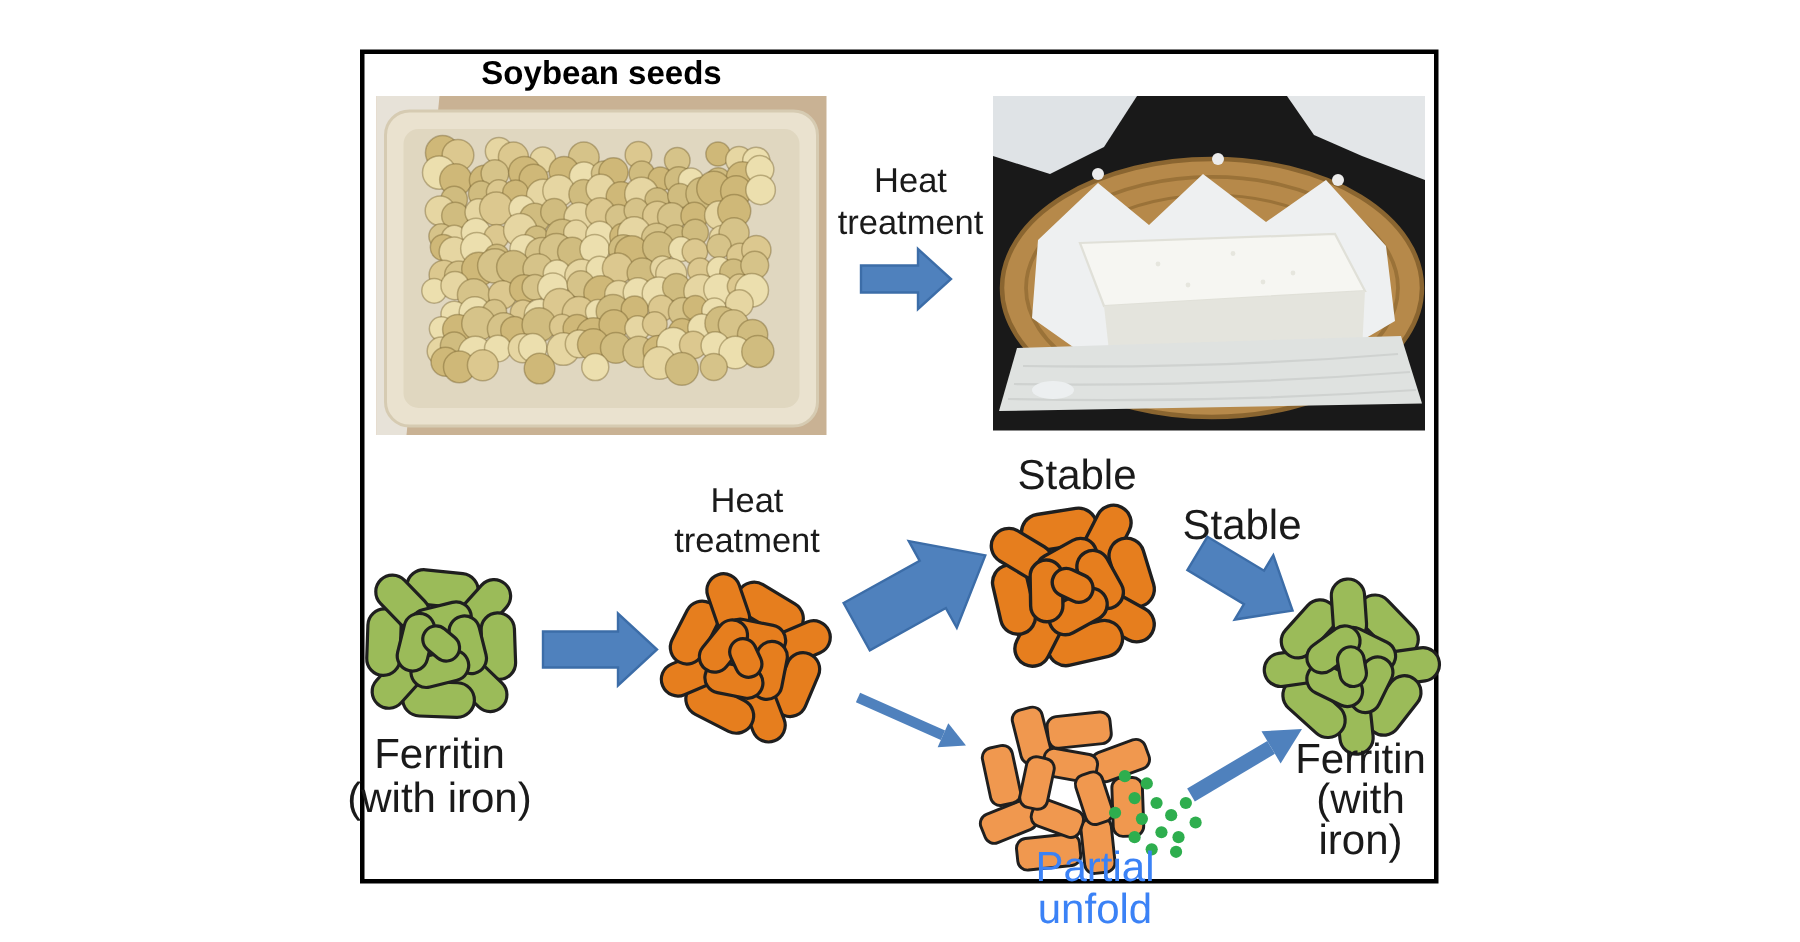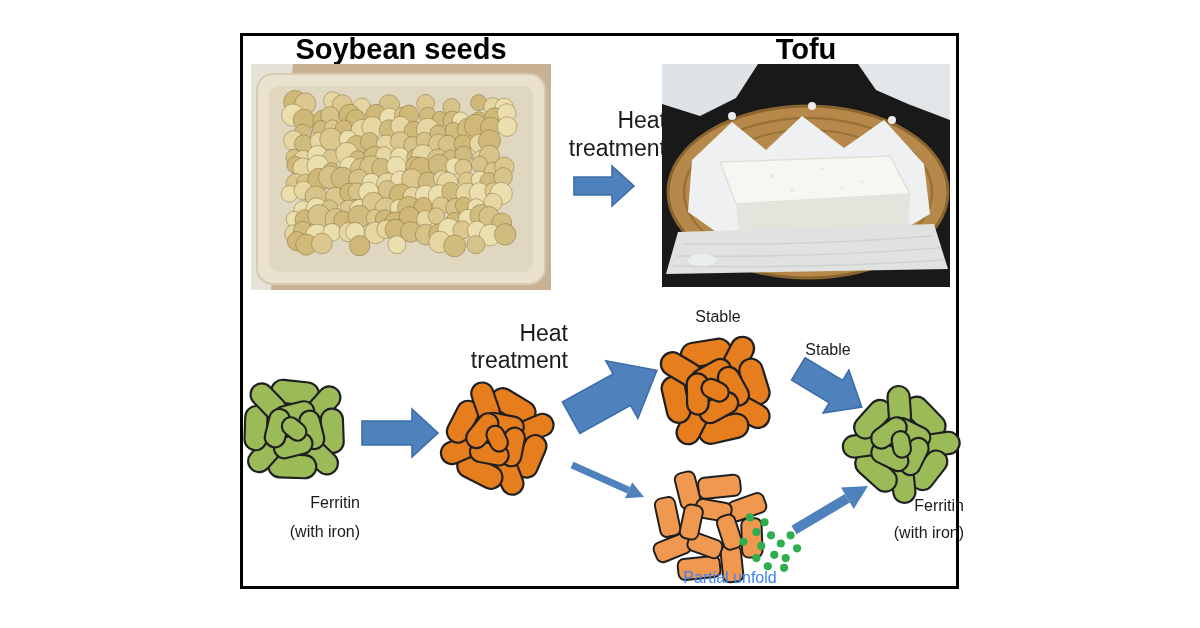--- a/index.html
+++ b/index.html
@@ -1,36 +1,35 @@
 <!DOCTYPE html>
 <html><head>
 <meta charset="utf-8">
 <style>
   html,body{margin:0;padding:0;background:#fff;}
   .canvas{position:relative;width:1200px;height:628px;background:#fff;overflow:hidden;
           font-family:"Liberation Sans",sans-serif;color:#1a1a1a;}
   .abs{position:absolute;}
   .frame{position:absolute;left:240px;top:33px;width:719px;height:556px;
          border:3px solid #000;box-sizing:border-box;background:#fff;}
-  .title{position:absolute;font-weight:bold;font-size:29px;line-height:30px;text-align:center;color:#000;}
-  .lbl{position:absolute;font-size:16px;line-height:28px;text-align:center;}
-  .lbl .ln{display:block;text-align:right;}
+  .title{position:absolute;font-weight:bold;font-size:22px;line-height:30px;text-align:center;color:#000;}
+  .lbl{position:absolute;font-size:28px;line-height:28px;text-align:center;}
+  .lbl .ln{display:block;}
   .lbl-small{font-size:23px;line-height:28px;}
   .lbl-gray{color:#3b82f6;}
   svg{display:block;overflow:visible;}
 </style>
 </head>
 <body>
 
 <div class="canvas">
 
   <div class="frame"></div>
 
   <div class="title" style="left:250px;top:34px;width:302px;">Soybean seeds</div>
-  <div class="title" style="left:662px;top:34px;width:288px;">Tofu</div>
 
   <svg class="abs" style="left:251px;top:64px;" width="300" height="226" viewBox="0 0 300 226">
       <rect x="0" y="0" width="300" height="226" fill="#c9b294"></rect>
       <polygon points="0,0 42,0 20,226 0,226" fill="#e7e2d8"></polygon>
       <rect x="6" y="10" width="288" height="210" rx="16" fill="#eae2cf" stroke="#d6cbb2" stroke-width="2"></rect>
       <rect x="18" y="22" width="264" height="186" rx="10" fill="#e0d7c0"></rect>
       <circle cx="44.079275131225586" cy="37.85683250427246" r="11.445842385292053" fill="#cfb878" stroke="rgba(110,90,40,0.4)" stroke-width="1"></circle>
       <circle cx="54.324532699584964" cy="39.493032455444336" r="10.564900994300842" fill="#dcc88f" stroke="rgba(110,90,40,0.4)" stroke-width="1"></circle>
       <circle cx="81.62079105377197" cy="36.79700946807861" r="9.064924709498882" fill="#e6d6a2" stroke="rgba(110,90,40,0.4)" stroke-width="1"></circle>
       <circle cx="91.2779725074768" cy="40.69155561923981" r="10.010997295379639" fill="#dcc88f" stroke="rgba(110,90,40,0.4)" stroke-width="1"></circle>

